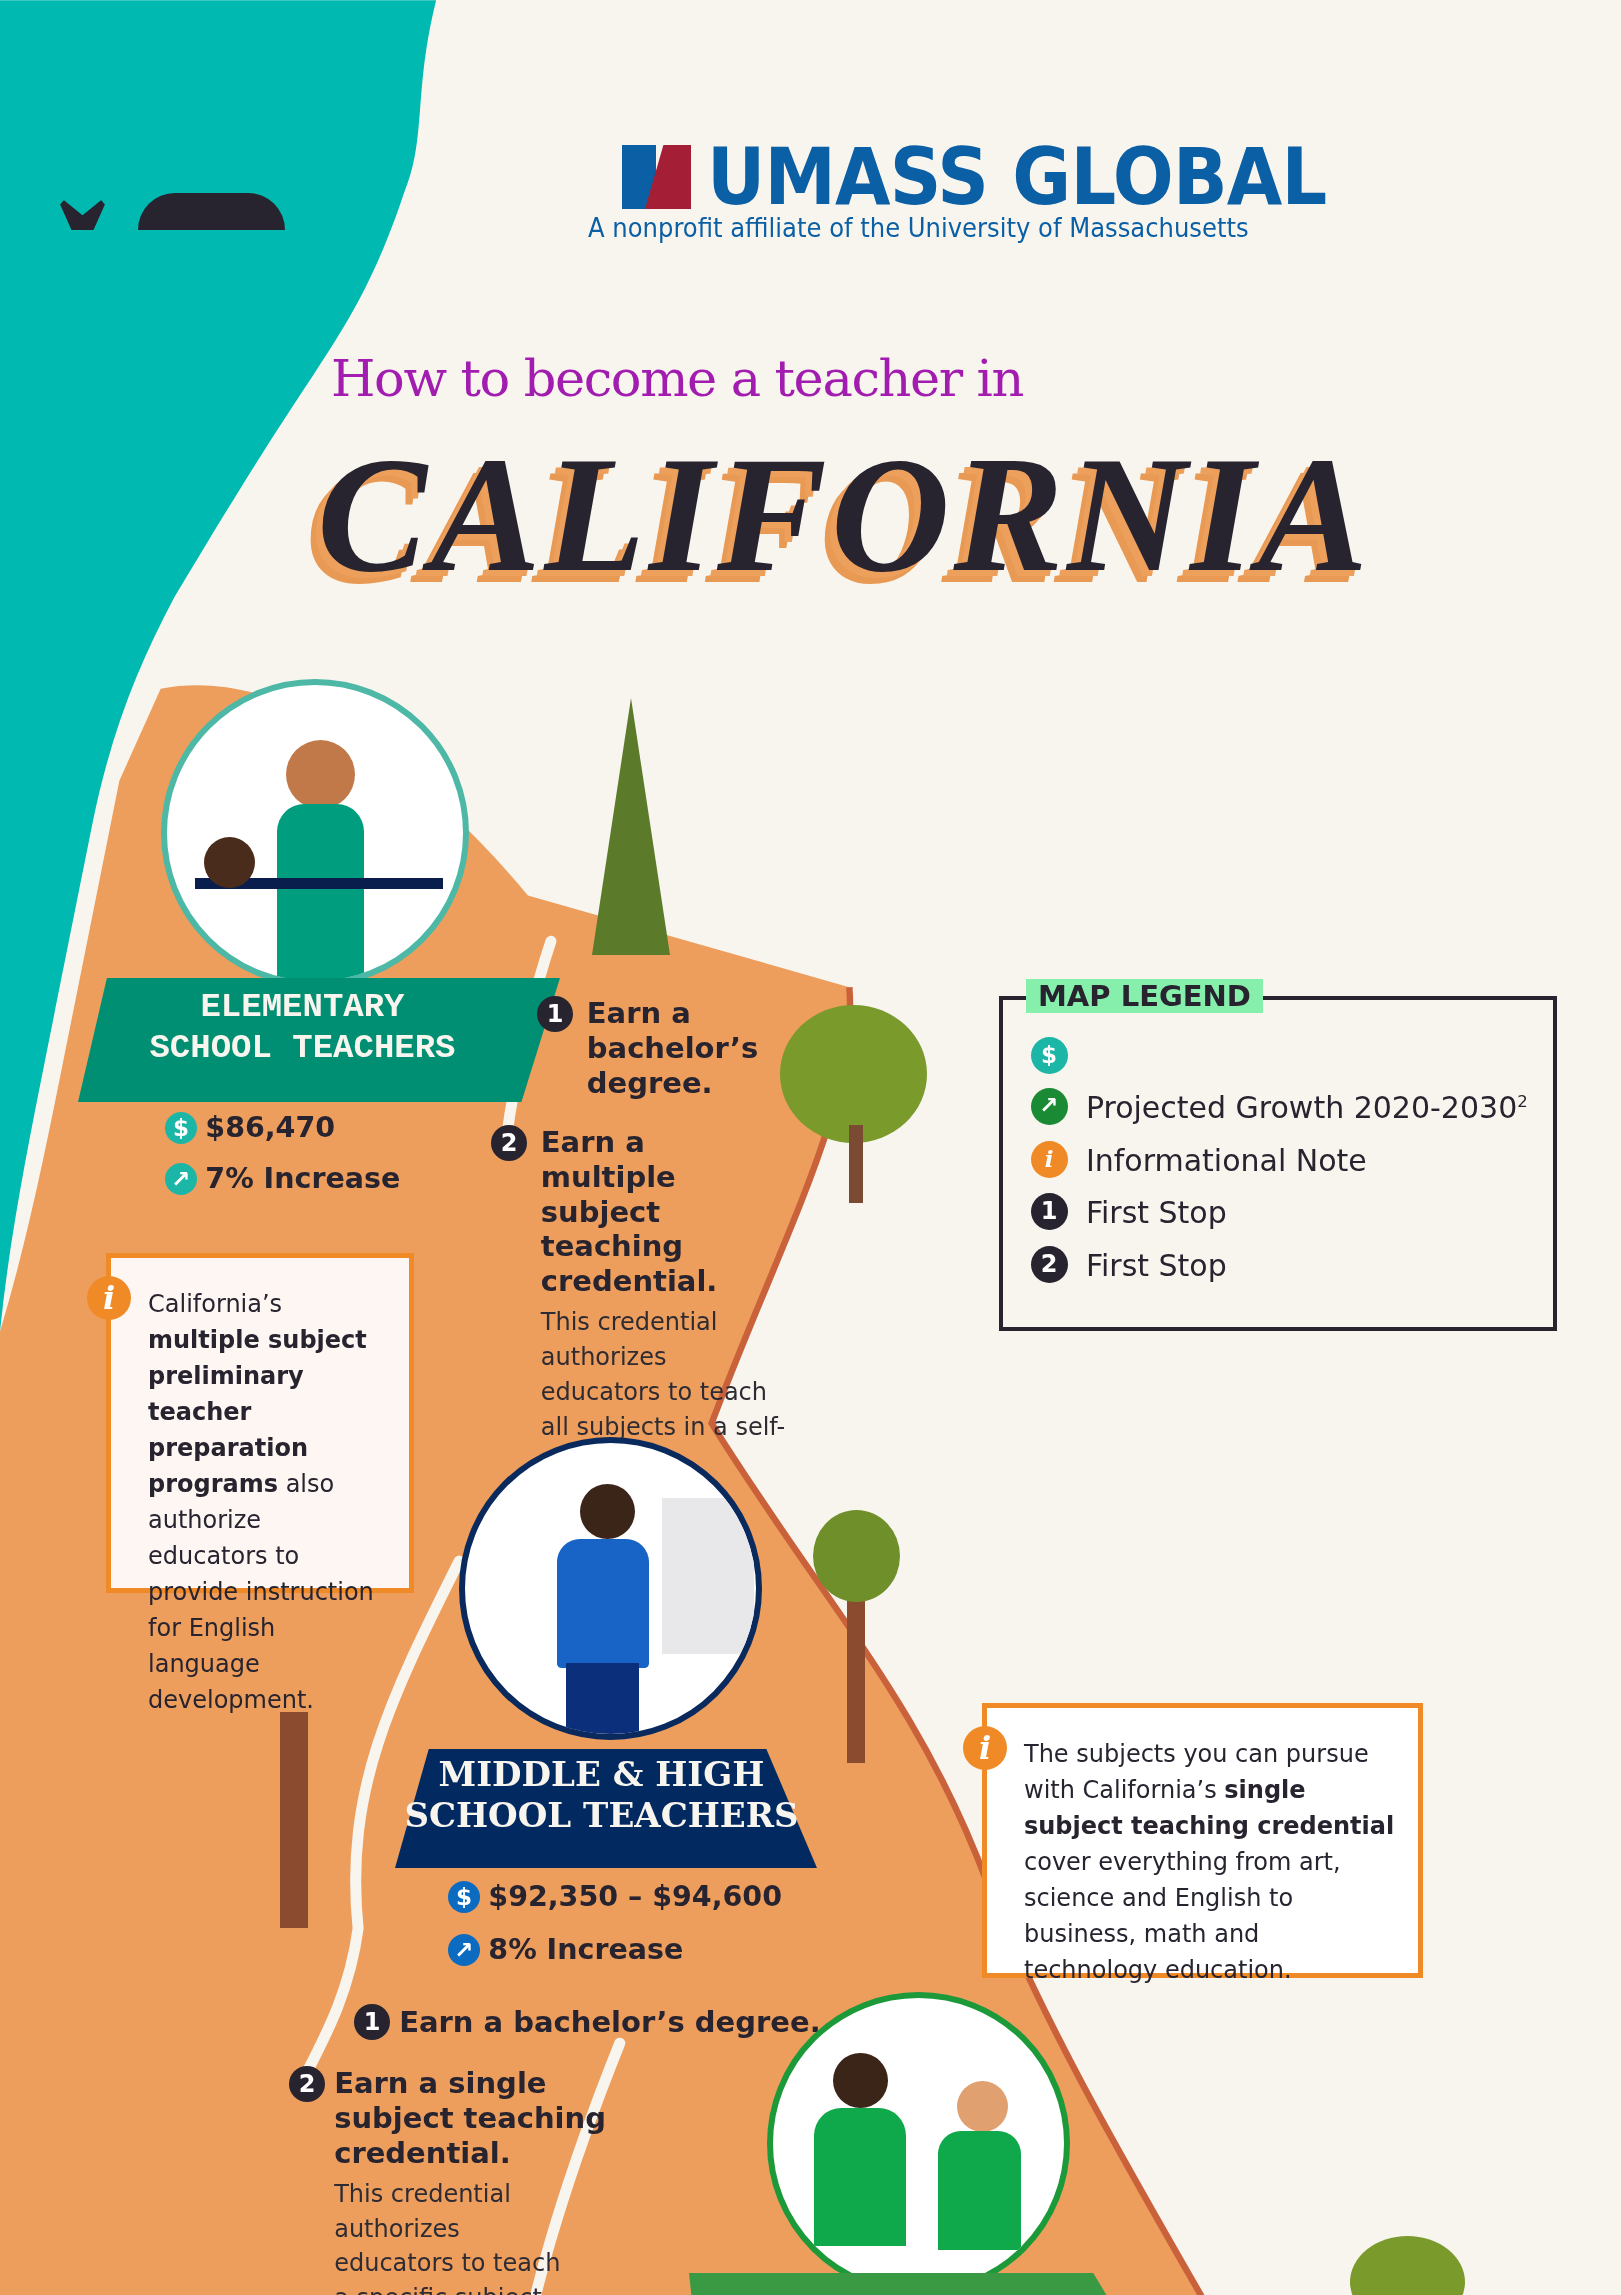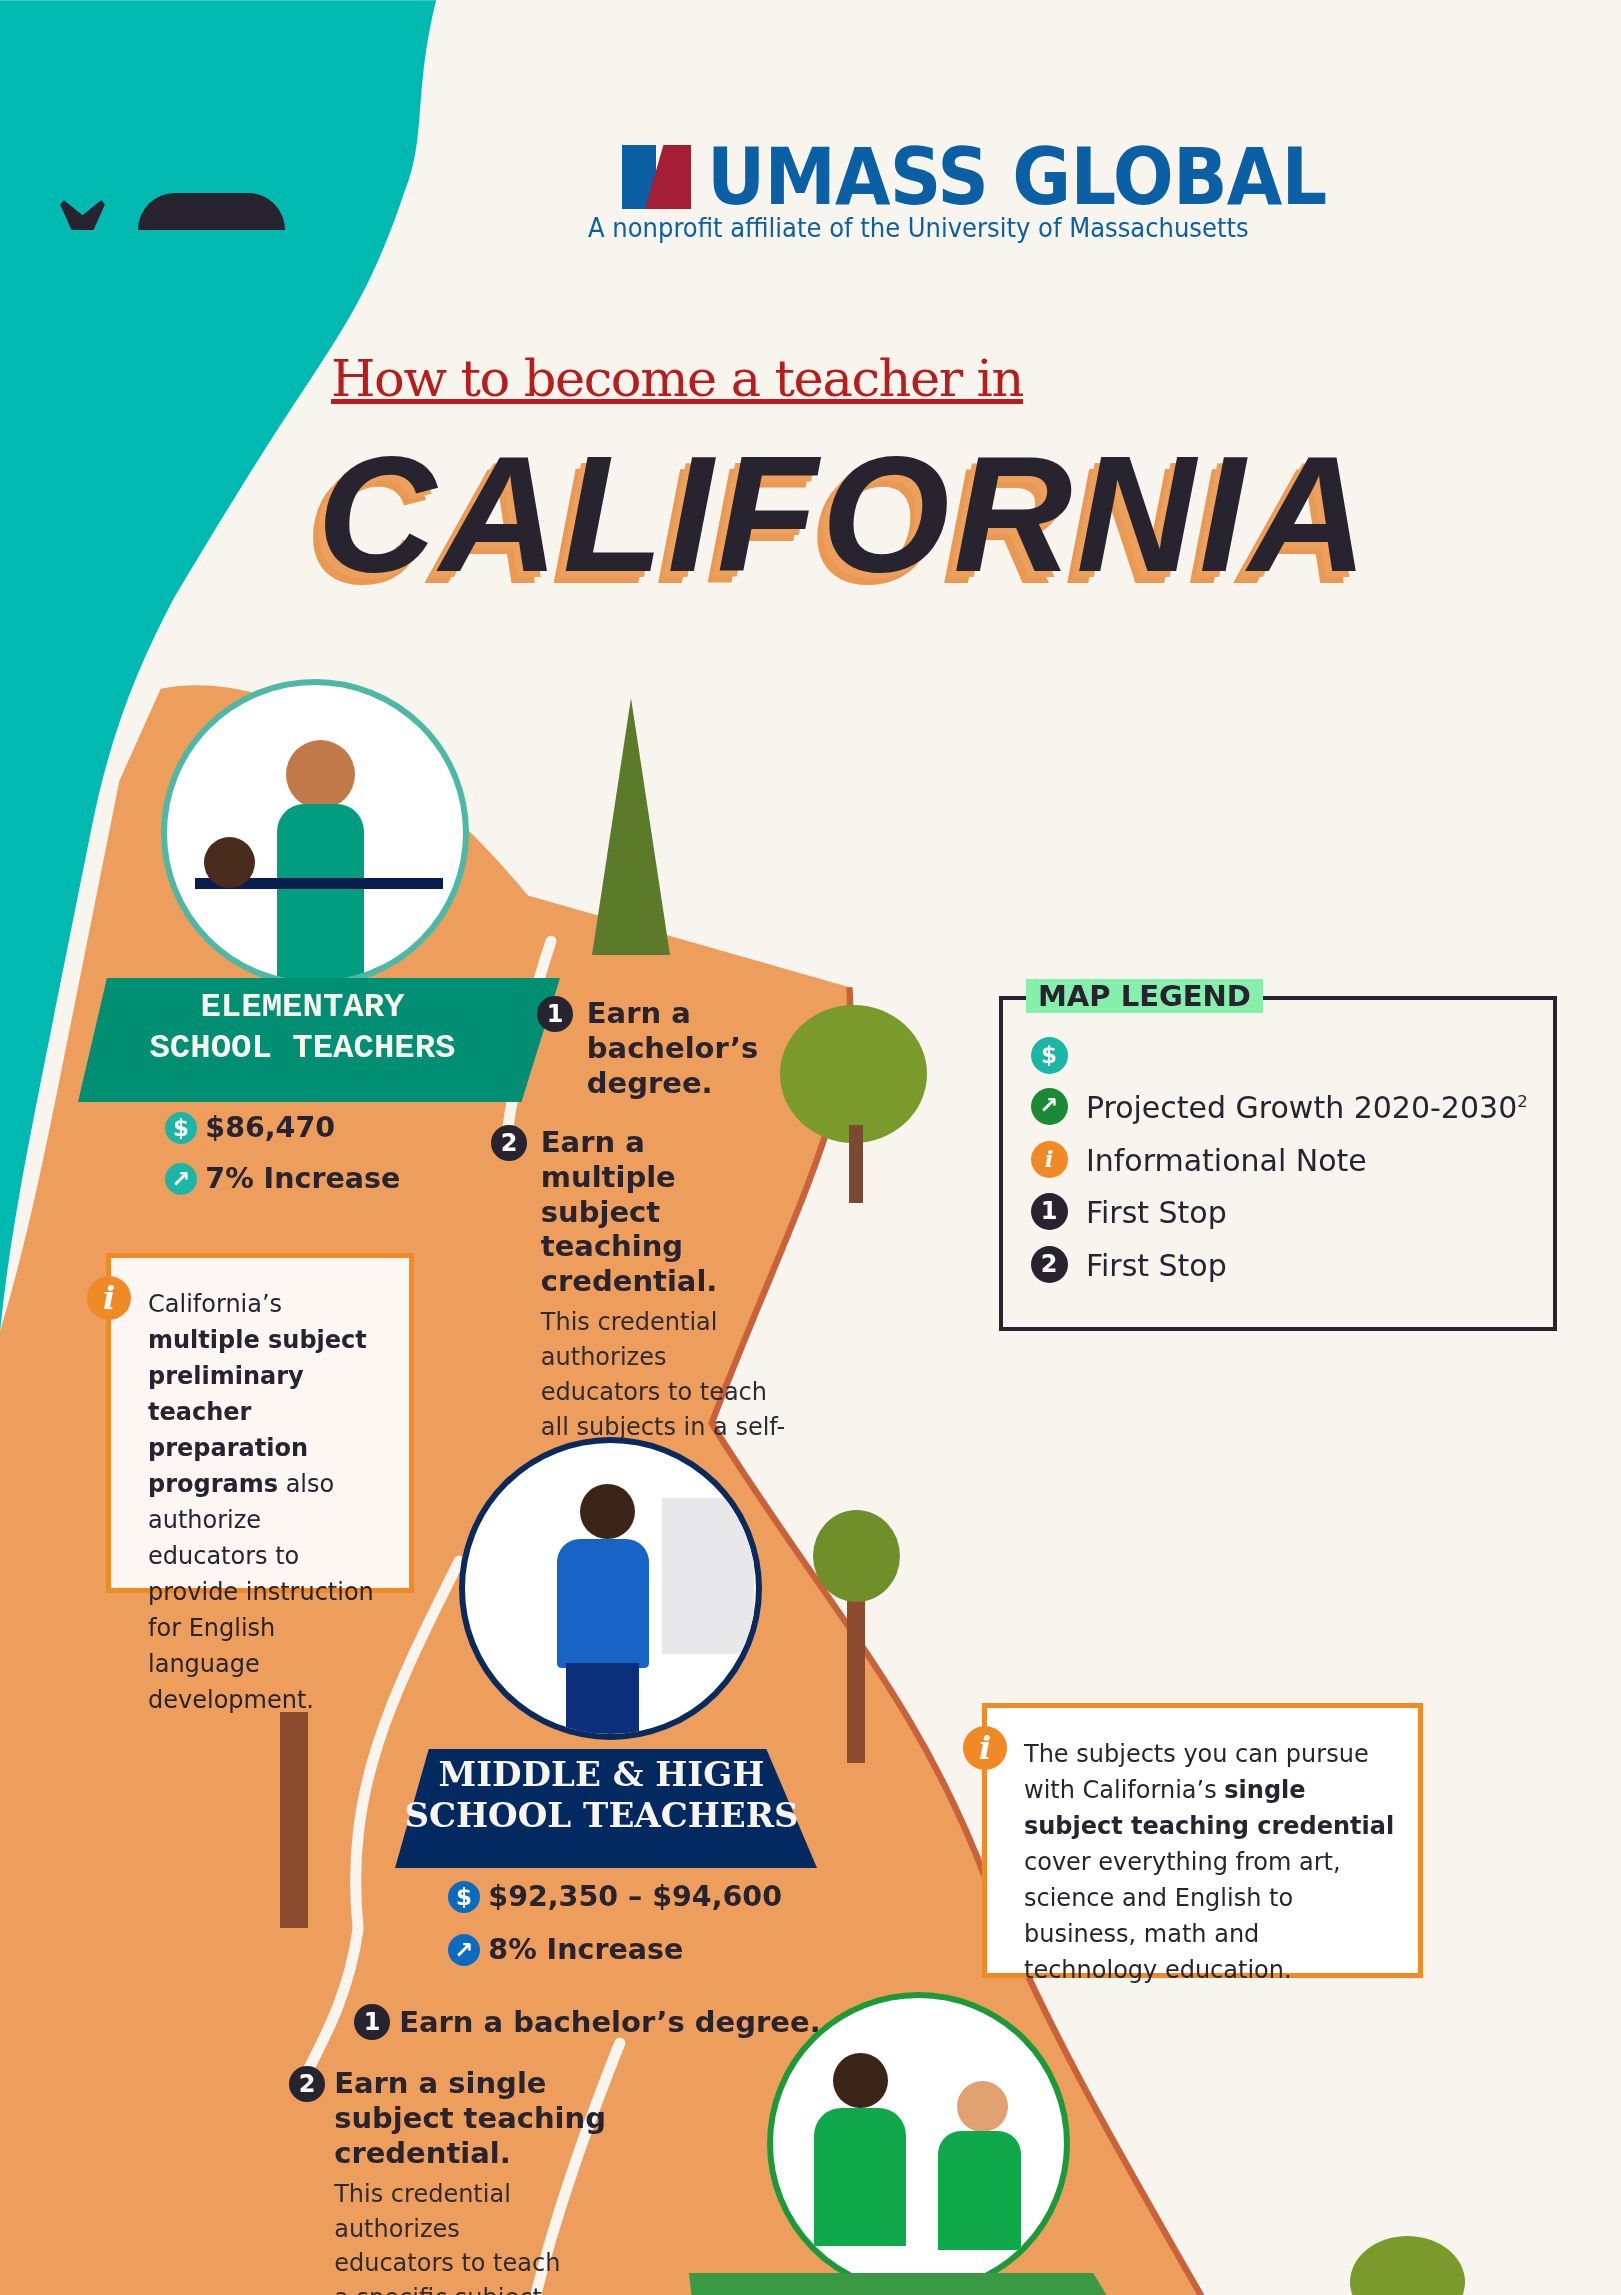--- a/index.html
+++ b/index.html
@@ -12,22 +12,22 @@
   .abs { position: absolute; }
   
   #ocean { left: 0; top: 0; width: 1622px; height: 3613px; }
   
   .logo-mark { display: inline-block; width: 69px; height: 64px; position: relative; vertical-align: middle; }
   .logo-mark .blue { position:absolute; left:0; top:0; width:34px; height:64px; background:#0b5fa5; }
   .logo-mark .red { position:absolute; left:23px; top:0; width:46px; height:64px; background:#a41f35; clip-path: polygon(40% 0,100% 0,100% 100%,0 100%); }
   .logo-text { font-family: "DejaVu Sans", sans-serif; font-weight: bold; color: #0b5fa5; font-size: 78px; letter-spacing: -0.9px; vertical-align: middle; line-height: 1; transform: scaleX(0.92); transform-origin: left; display:inline-block; }
   .logo-sub { font-family: "DejaVu Sans Condensed", "DejaVu Sans", sans-serif; color: #0b5fa5; font-size: 27px; white-space: nowrap; }
   
-  .pre-title { font-family: "DejaVu Serif", serif; font-size: 51px; color: #b91c1c; letter-spacing: -1.4px; text-decoration: underline; }
-  .big-title { font-family: Liberation Sans, sans-serif; font-weight: bold; font-style: italic; font-size: 165px; color: #27232f; letter-spacing: 3.7px; text-shadow: -6.4px 6.4px 0 #ed9f5c, -12px 12px 0 #e89a55; line-height: 1; }
+  .pre-title { font-family: "DejaVu Serif", serif; font-size: 51px; color: #a21caf; letter-spacing: -1.4px; }
+  .big-title { font-family: Liberation Serif, serif; font-weight: bold; font-style: italic; font-size: 165px; color: #27232f; letter-spacing: 3.7px; text-shadow: -6.4px 6.4px 0 #ed9f5c, -12px 12px 0 #e89a55; line-height: 1; }
   
   .banner { color: #f8f5ef; font-family: "DejaVu Serif", serif; font-weight: bold; text-align: center; line-height: 1.2; }
   .stat { font-weight: bold; font-size: 28.5px; color: #27232f; display: flex; align-items: center; gap: 8.3px; white-space: nowrap; }
   .ico { width: 32px; height: 32px; border-radius: 50%; color: #fff; display: inline-flex; align-items: center; justify-content: center; font-weight: bold; font-size: 23px; flex-shrink: 0; }
   .stop { width: 36px; height: 36px; border-radius: 50%; background: #27232f; color: #fff; display: inline-flex; align-items: center; justify-content: center; font-weight: bold; font-size: 24px; flex-shrink: 0; }
   .step-title { font-weight: bold; font-size: 29px; line-height: 1.2; color: #27232f; }
   .step-desc { font-size: 24px; line-height: 1.45; color: #2e2b33; margin-top: 6.4px; }
   .note-box { border: 5.5px solid #ef8a26; background: #fdf6f2; padding: 27.5px 23px 27.5px 37px; font-size: 24px; line-height: 1.5; color: #27232f; box-sizing: border-box; }
   .note-i { position: absolute; left: -24px; top: 18.4px; width: 44px; height: 44px; border-radius: 50%; background: #ef8a26; color: #fff; font-family: "DejaVu Serif", serif; font-style: italic; font-weight: bold; font-size: 32px; display:flex; align-items:center; justify-content:center; }
   .note-box b { font-weight: bold; }

